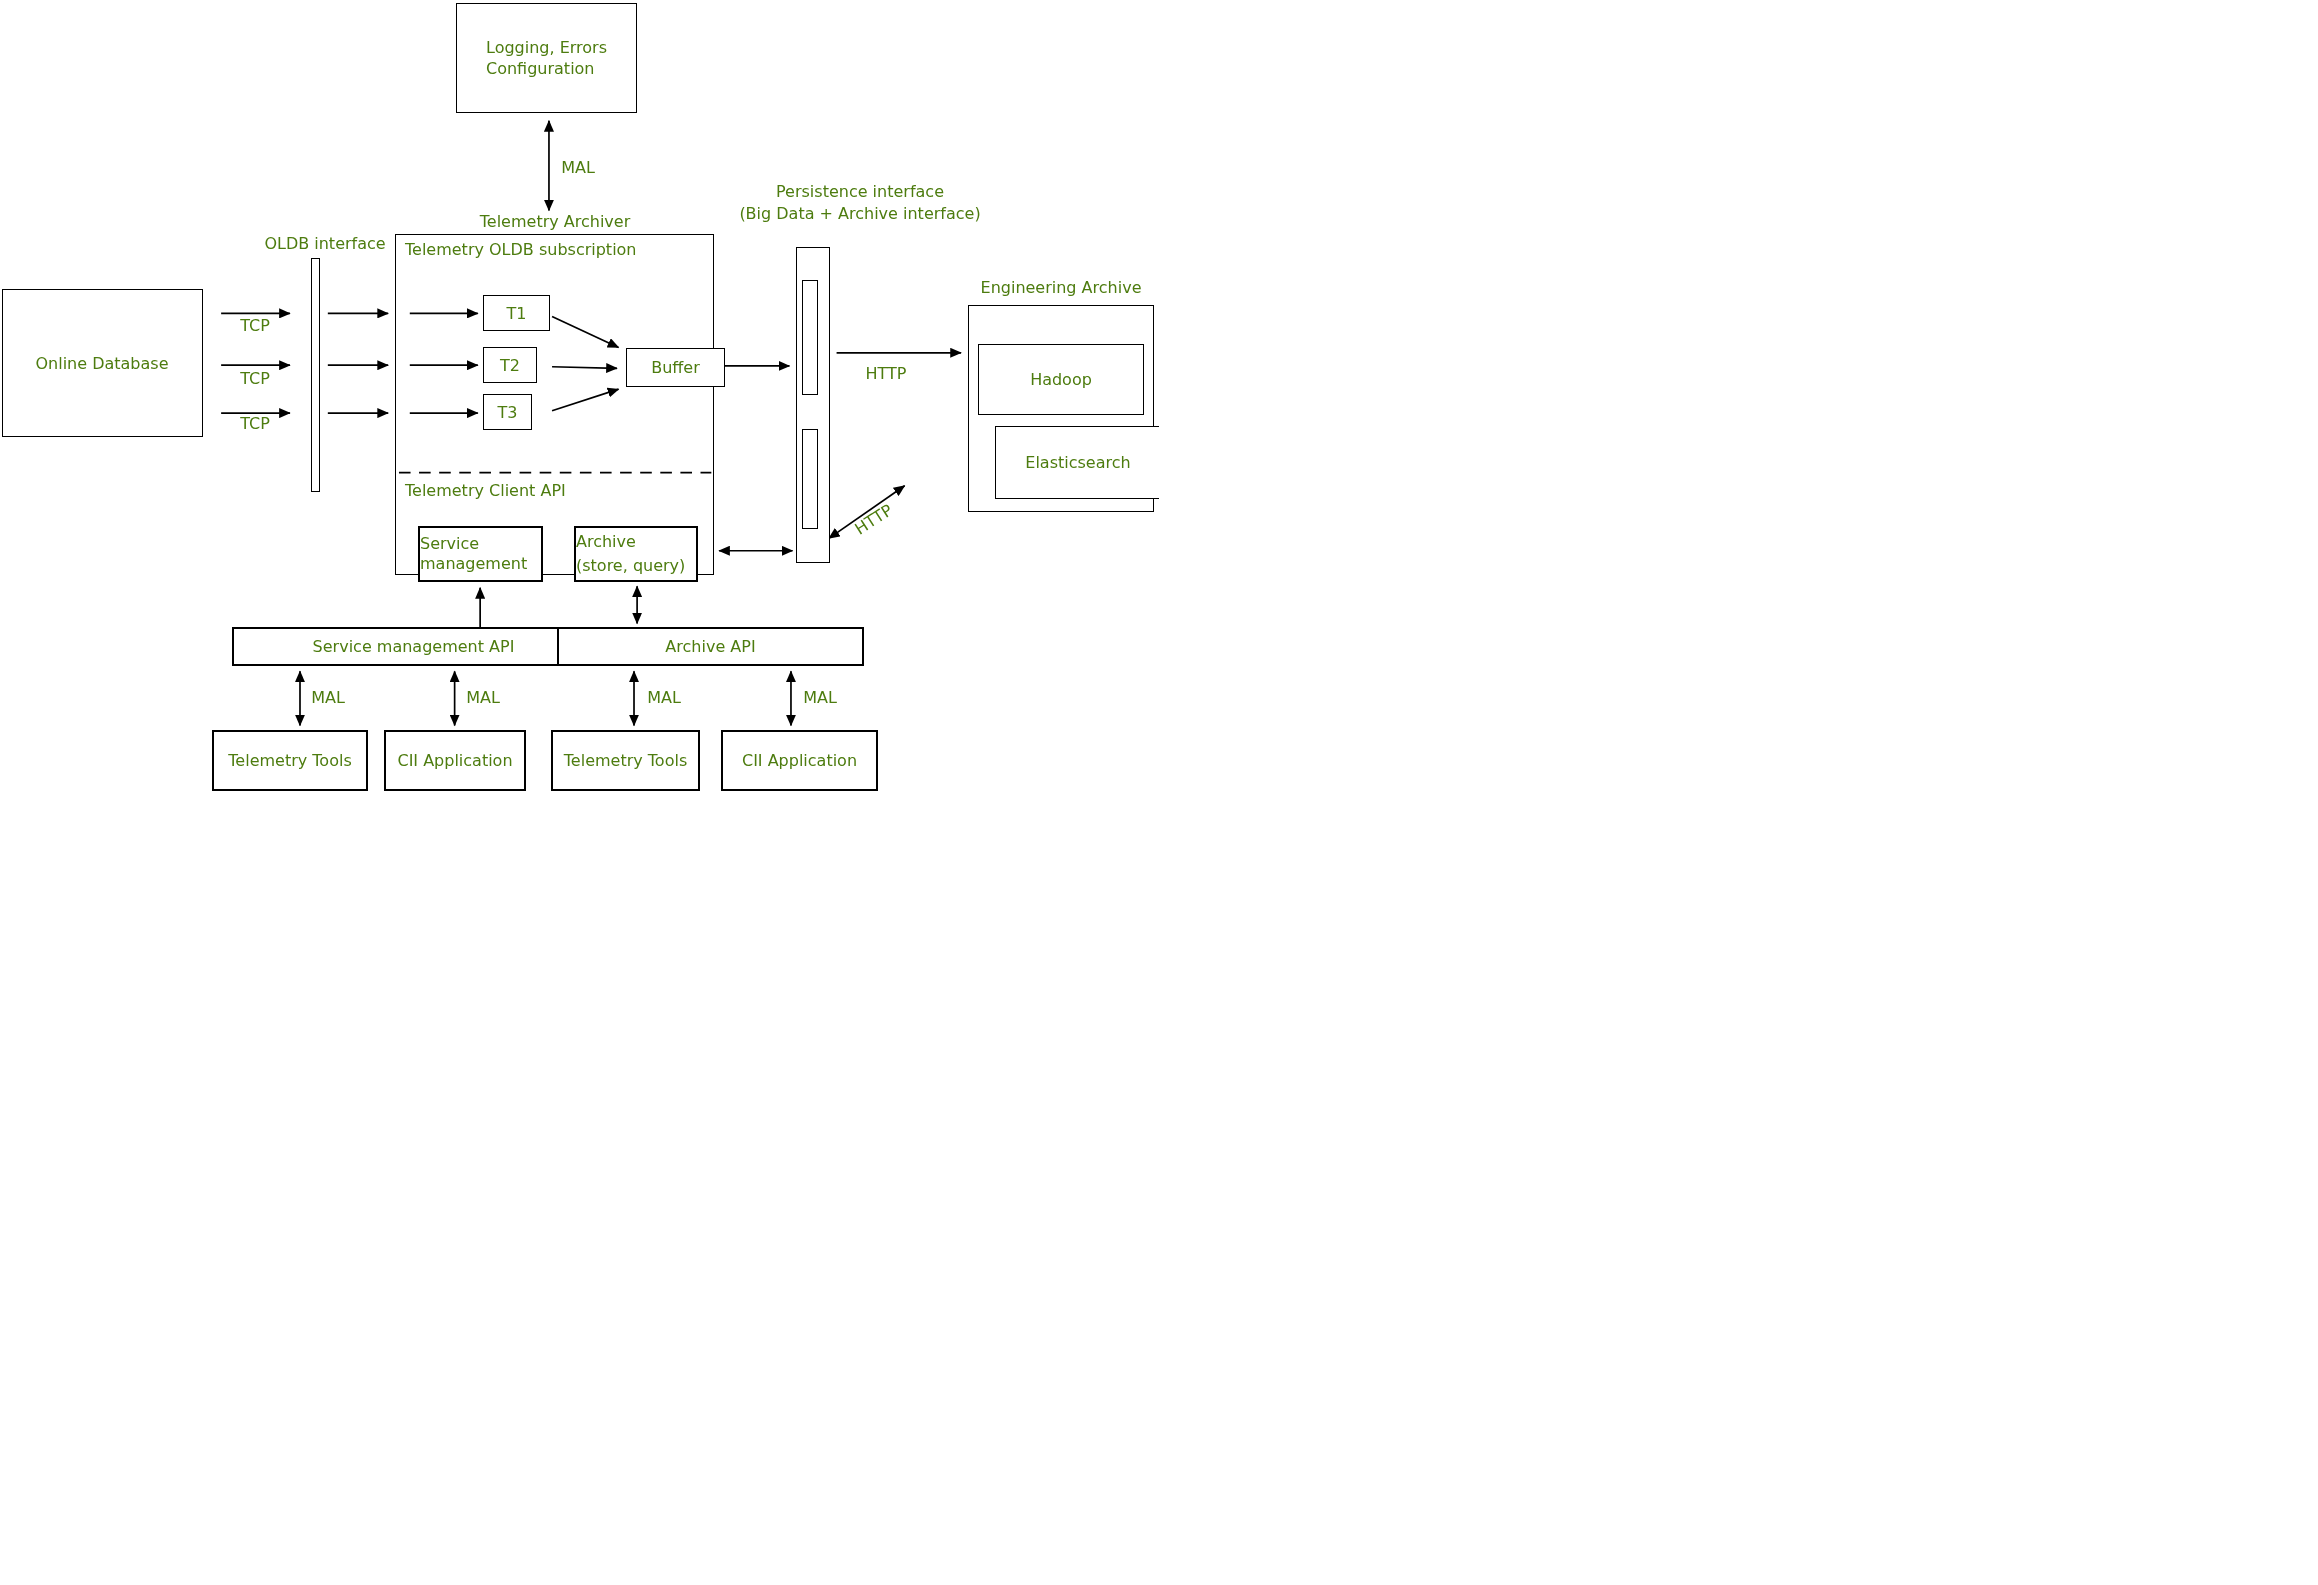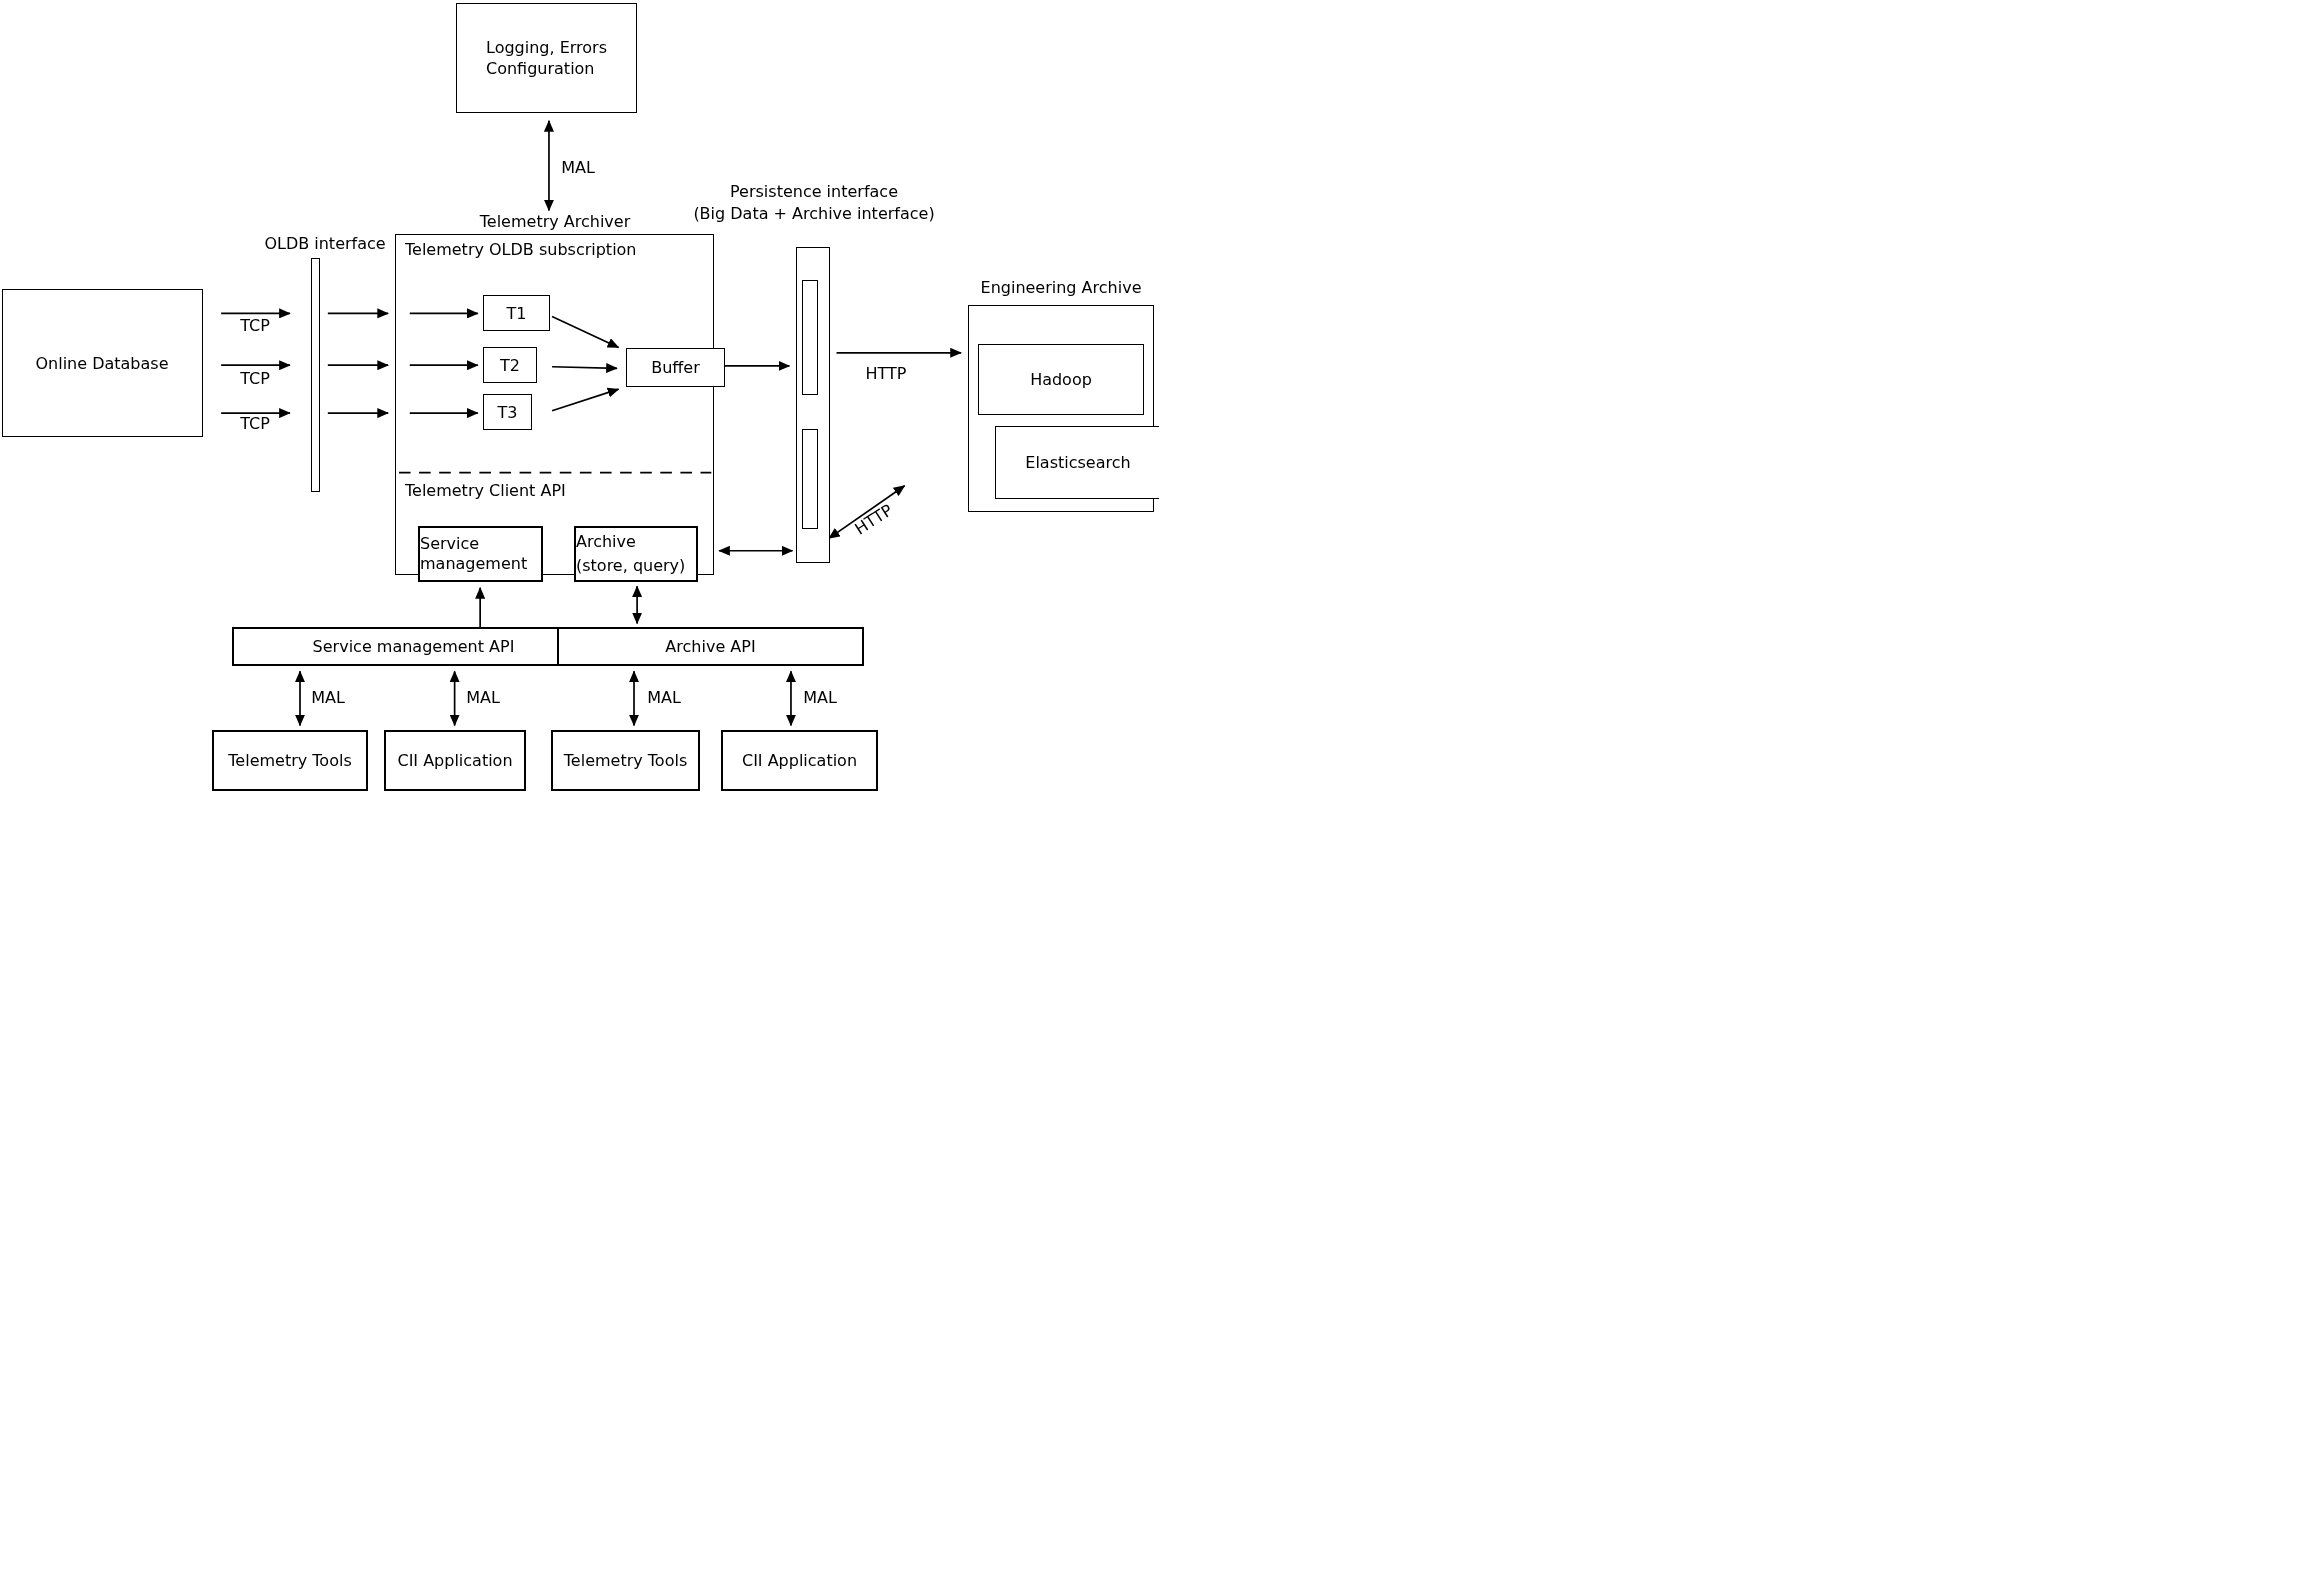--- a/index.html
+++ b/index.html
@@ -1,21 +1,21 @@
 <!DOCTYPE html>
 <html style="font-size:12.4px"><head>
 <meta charset="utf-8">
 <style>
   html,body{margin:0;padding:0;background:#ffffff;}
   .canvas{
     position:relative;
     width:1159px;height:793px;
     background:#ffffff;
     font-family:"DejaVu Sans","Liberation Sans",sans-serif;
-    color:#000000;
+    color:#4d7c0f;
     overflow:hidden;
   }
   .box{
     position:absolute;
     border:1.5px solid #000;
     background:#fff;
     box-sizing:border-box;
     display:flex;align-items:center;justify-content:center;
     text-align:center;
     font-size:16px;line-height:21px;
@@ -119,21 +119,21 @@
   <div class="lbl" style="left:405px;top:480px;">Telemetry Client API</div>
   <div class="box thick leftText pre" style="left:418px;top:526px;width:125px;height:56px;line-height:20px;">
     <span class="pre">Service
 management</span>
   </div>
   <div class="box thick leftText pre" style="left:574px;top:526px;width:124px;height:56px;line-height:24px;">
     <span class="pre">Archive
 (store, query)</span>
   </div>
 
-  <div class="lbl centerML" style="left:814px;top:203px;">Persistence interface
+  <div class="lbl centerML" style="left:860px;top:203px;">Persistence interface
 (Big Data + Archive interface)</div>
   <div class="box" style="left:796px;top:247px;width:34px;height:316px;"></div>
   <div class="box" style="left:802px;top:280px;width:15.5px;height:115px;"></div>
   <div class="box" style="left:802px;top:429px;width:15.5px;height:100px;"></div>
   <div class="lbl center" style="left:886px;top:374px;">HTTP</div>
   <div class="lbl center" style="left:874px;top:520px;transform:translate(-50%,-50%) rotate(-33deg);">HTTP</div>
 
   <div class="lbl center" style="left:1061px;top:288px;">Engineering Archive</div>
   <div class="box" style="left:968px;top:305px;width:186px;height:207px;"></div>
   <div class="box" style="left:978px;top:344px;width:166px;height:71px;">

